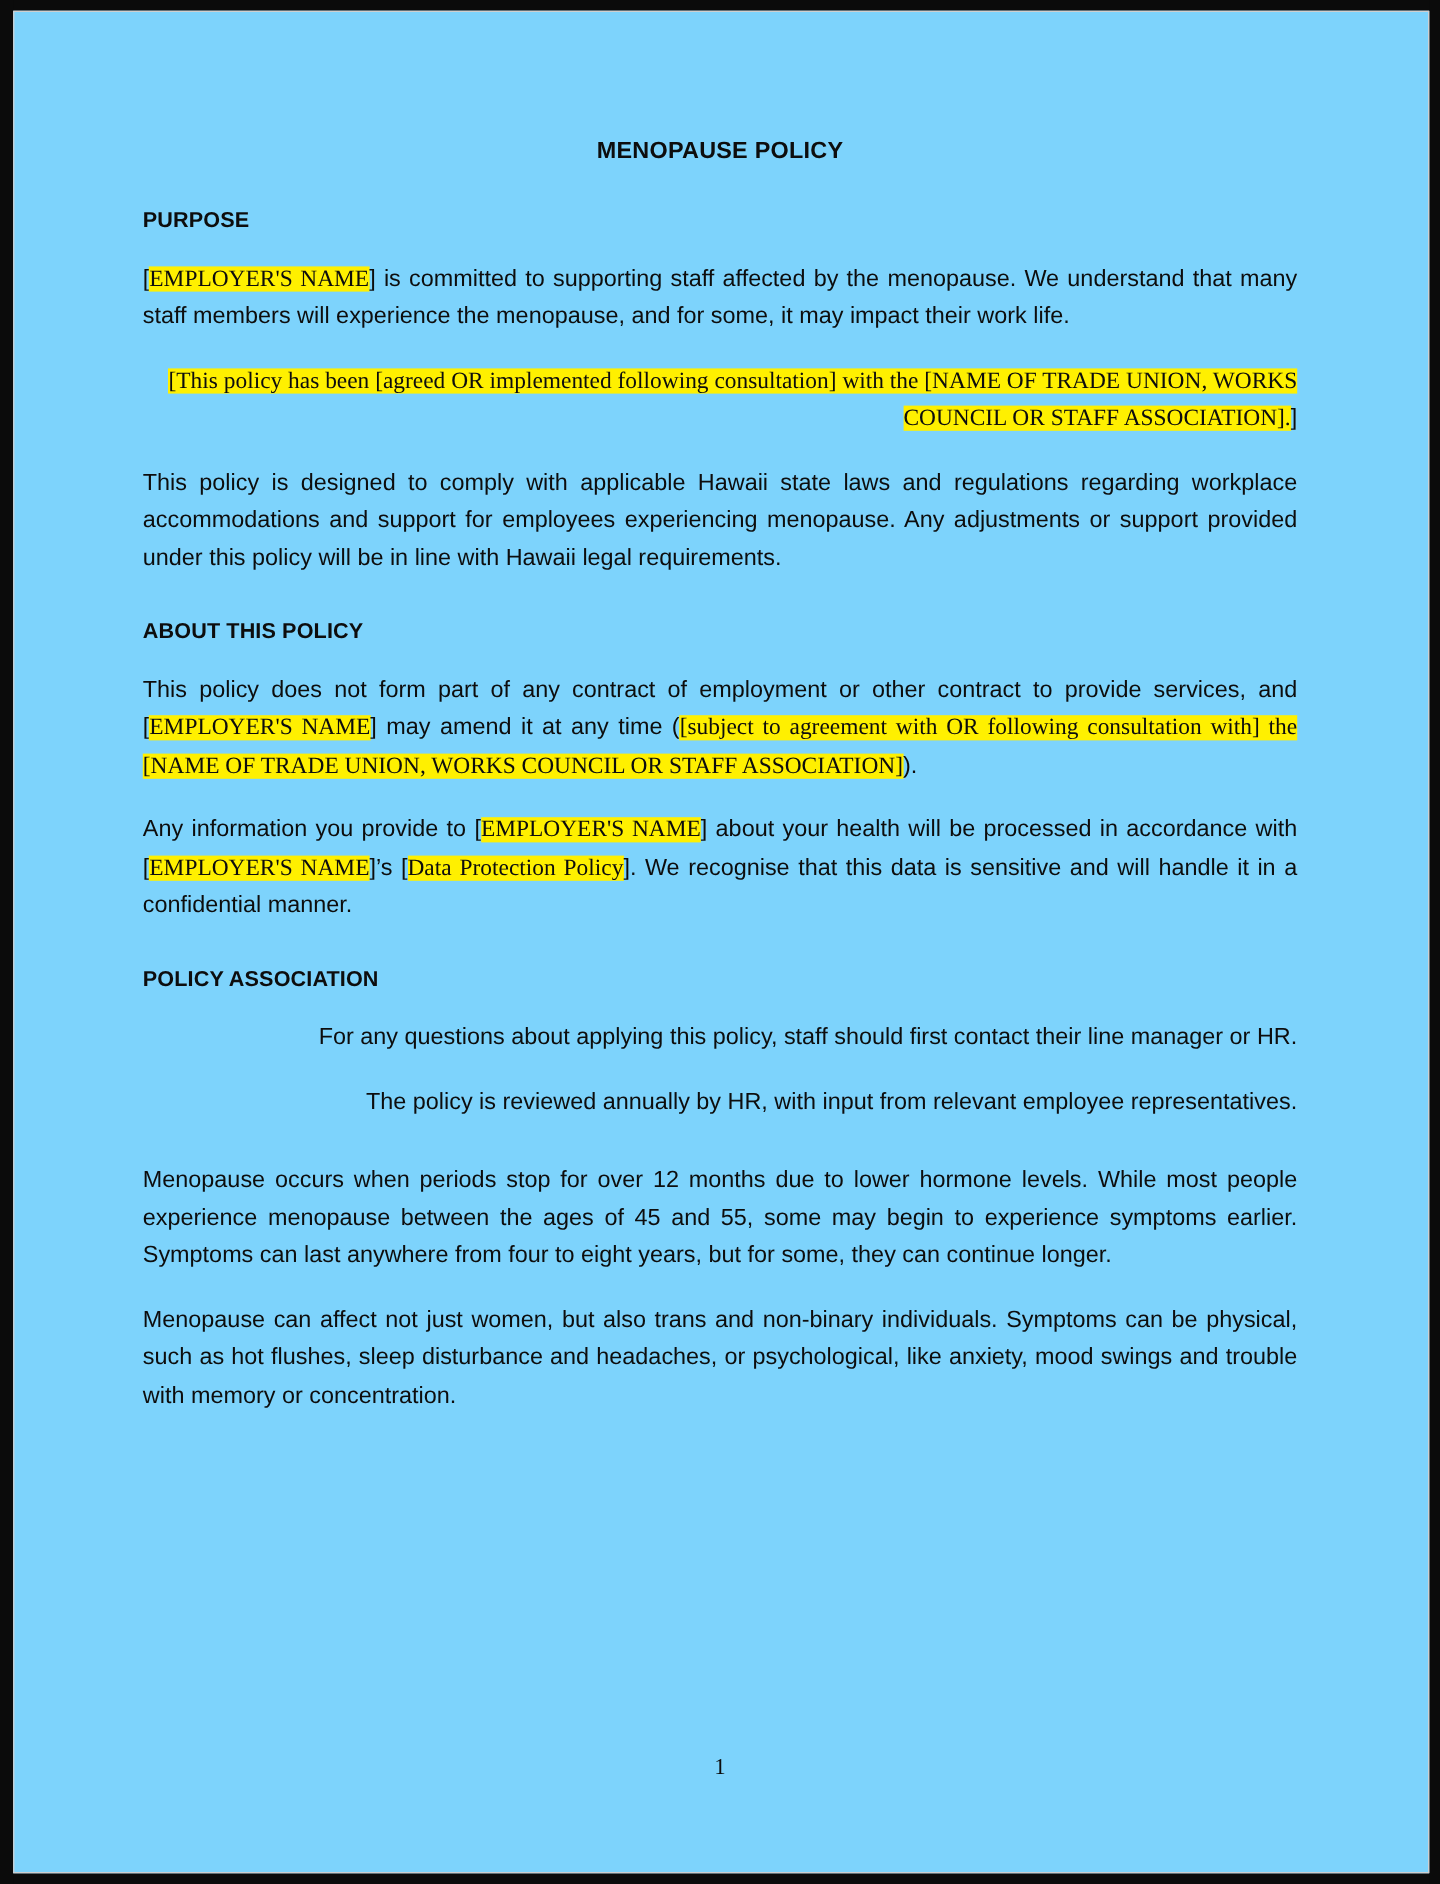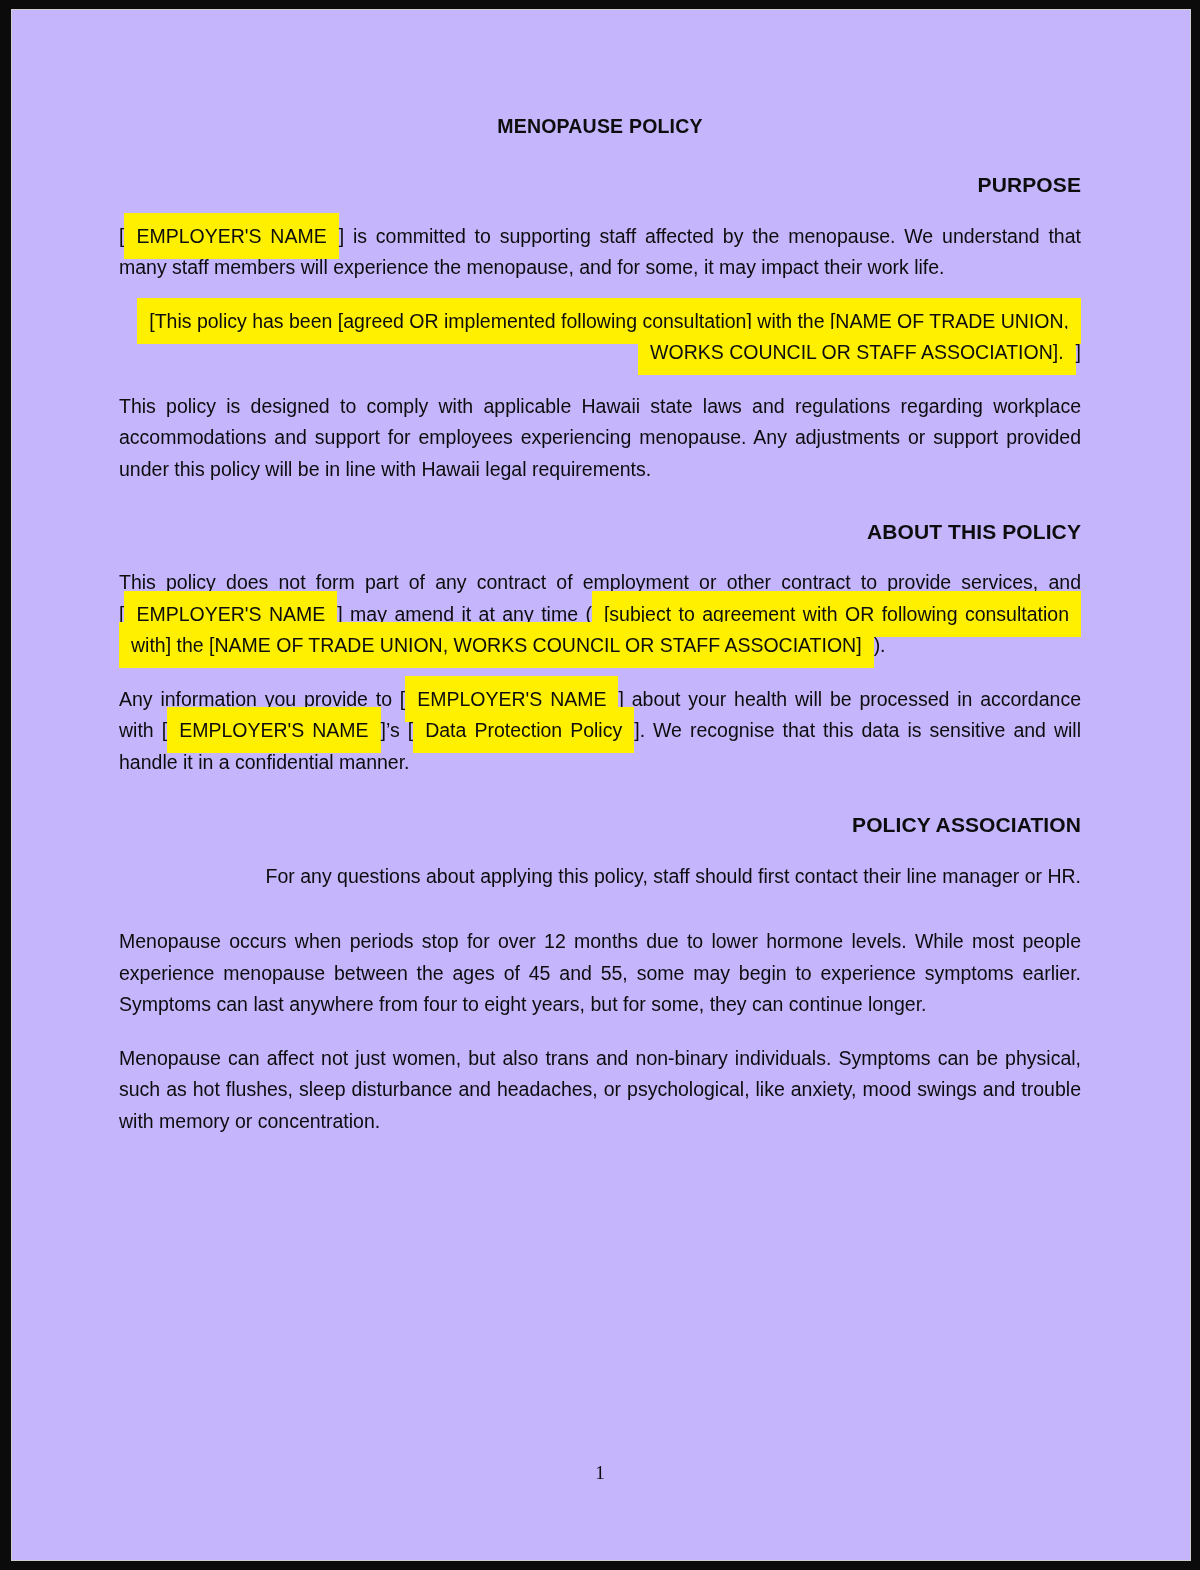--- a/index.html
+++ b/index.html
@@ -28,21 +28,21 @@
   .scan-border-bottom { left: 0;  bottom: 0;  width: 1200px; height: 9px; }
   .scan-border-left   { left: 0;  top: 0;     width: 11px;   height: 1570px; }
   .scan-border-right  { right: 0; top: 0;     width: 9px;    height: 1570px; }
 
   .sheet {
     position: absolute;
     left: 11px;
     top: 9px;
     width: 1180px;
     height: 1552px;
-    background: #c4b5fd;
+    background: #7dd3fc;
     box-sizing: border-box;
     border: 1px solid #cfcfcf;
   }
 
   .content {
     position: absolute;
     left: 107px;
     top: 105px;
     width: 962px;
     font-family: "Liberation Sans", sans-serif;
@@ -53,45 +53,45 @@
     text-align: center;
     font-weight: bold;
     font-size: 19.5px;
     letter-spacing: 0.2px;
     margin: 0 0 34px 0;
     line-height: 1.2;
   }
 
   .section-heading {
     font-weight: bold;
-    font-size: 21px;
+    font-size: 18px;
     letter-spacing: 0.1px;
     margin: 0 0 22px 0;
     line-height: 1.25;
-    text-align: right;
   }
 
   p.para {
     margin: 0 0 22px 0;
     font-size: 19.5px;
     line-height: 31.5px;
     text-align: justify;
     text-justify: inter-word;
     hyphens: none;
   }
   
   p.para.ragged {
     text-align: right;
   }
 
   mark.hl {
     background: #fff000;
     color: #0d0d0d;
-    padding: 12px;
+    padding: 0;
     box-decoration-break: clone;
+    font-family: Liberation Serif, serif;
     -webkit-box-decoration-break: clone;
   }
 
   .page-number {
     position: absolute;
     left: 107px;
     top: 1452px;
     width: 962px;
     text-align: center;
     font-family: "Liberation Serif", serif;
@@ -133,20 +133,21 @@
       <p class="para"><span>This policy does not form part of any contract of employment or other contract to provide services, and [</span><mark class="hl">EMPLOYER'S NAME</mark><span>] may amend it at any time (</span><mark class="hl">[subject to agreement with OR following consultation with] the [NAME OF TRADE UNION, WORKS COUNCIL OR STAFF ASSOCIATION]</mark><span>).</span></p>
 
       <p class="para"><span>Any information you provide to [</span><mark class="hl">EMPLOYER'S NAME</mark><span>] about your health will be processed in accordance with [</span><mark class="hl">EMPLOYER'S NAME</mark><span>]’s [</span><mark class="hl">Data Protection Policy</mark><span>]. We recognise that this data is sensitive and will handle it in a confidential manner.</span></p>
 
 
       <div class="spacer-lg"></div>
 
       <div class="section-heading">POLICY ASSOCIATION</div>
 
       <p class="para ragged">For any questions about applying this policy, staff should first contact their line manager or HR.</p>
+      <p class="para ragged">The policy is reviewed annually by HR, with input from relevant employee representatives.</p>
 
       <div class="spacer-lg"></div>
 
 
       <p class="para">Menopause occurs when periods stop for over 12 months due to lower hormone levels. While most people experience menopause between the ages of 45 and 55, some may begin to experience symptoms earlier. Symptoms can last anywhere from four to eight years, but for some, they can continue longer.</p>
       <p class="para">Menopause can affect not just women, but also trans and non-binary individuals. Symptoms can be physical, such as hot flushes, sleep disturbance and headaches, or psychological, like anxiety, mood swings and trouble with memory or concentration.</p>
 
     </div>
 
     <div class="page-number">1</div>

